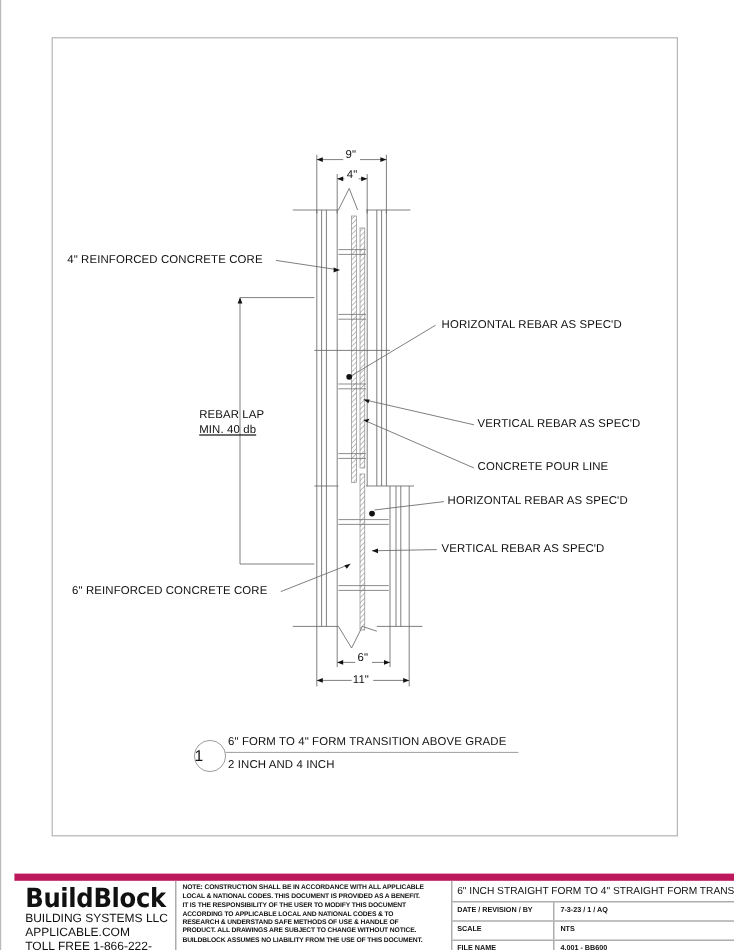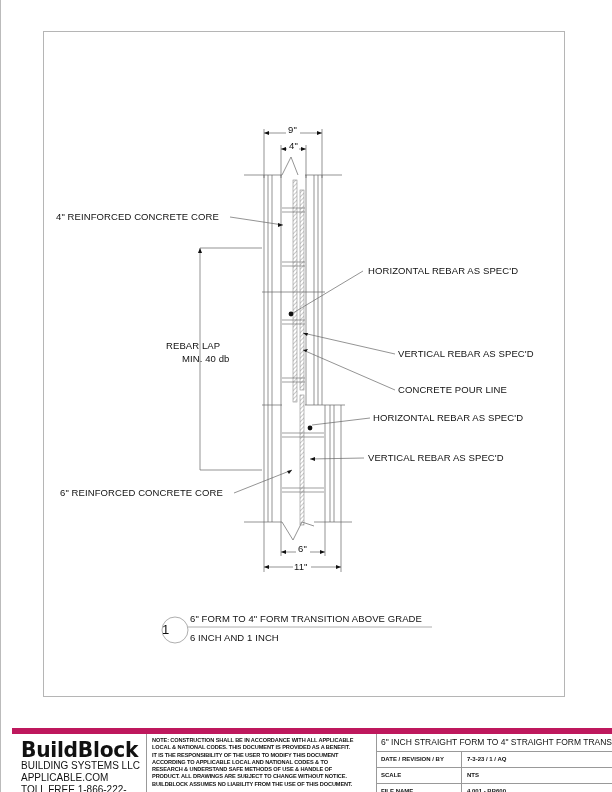--- a/index.html
+++ b/index.html
@@ -141,31 +141,31 @@
   <rect x="293" y="562" width="18" height="10" fill="#fff"></rect>
 </svg>
 
 <div class="lbl" style="left:288px;top:124px;">9"</div>
 <div class="lbl" style="left:289px;top:140px;">4"</div>
 <div class="lbl" style="left:298px;top:543px;">6"</div>
 <div class="lbl" style="left:294px;top:561px;">11"</div>
 
 <div class="lbl" style="left:56px;top:211px;">4" REINFORCED CONCRETE CORE</div>
 <div class="lbl center" style="left:166px;top:340px;width:70px;">REBAR LAP</div>
-<div class="lbl center" style="left:182px;top:353px;width:70px;">MIN. 40 db</div>
+<div class="lbl center" style="left:166px;top:353px;width:70px;text-decoration:underline;">MIN. 40 db</div>
 <div class="lbl" style="left:368px;top:265px;">HORIZONTAL REBAR AS SPEC'D</div>
 <div class="lbl" style="left:398px;top:348px;">VERTICAL REBAR AS SPEC'D</div>
 <div class="lbl" style="left:398px;top:384px;text-align:center;">CONCRETE POUR LINE</div>
 <div class="lbl" style="left:373px;top:412px;">HORIZONTAL REBAR AS SPEC'D</div>
 <div class="lbl" style="left:368px;top:452px;">VERTICAL REBAR AS SPEC'D</div>
 <div class="lbl" style="left:60px;top:487px;">6" REINFORCED CONCRETE CORE</div>
 
 <div class="lbl center" style="left:162px;top:622px;width:26px;font-size:13px;">1</div>
 <div class="lbl" style="left:190px;top:613px;">6" FORM TO 4" FORM TRANSITION ABOVE GRADE</div>
-<div class="lbl" style="left:190px;top:632px;">6 INCH AND 1 INCH</div>
+<div class="lbl" style="left:190px;top:632px;">2 INCH AND 4 INCH</div>
 
 <div class="title-block">
   <div class="tb-logo">
     <span class="logo-word">BuildBlock</span>
     <span class="logo-line">BUILDING SYSTEMS LLC</span>
     <span class="logo-line">APPLICABLE.COM</span>
     <span class="logo-line">TOLL FREE 1-866-222-2575</span>
   </div>
   <div class="tb-note">
     <div>NOTE: CONSTRUCTION SHALL BE IN ACCORDANCE WITH ALL APPLICABLE</div>

